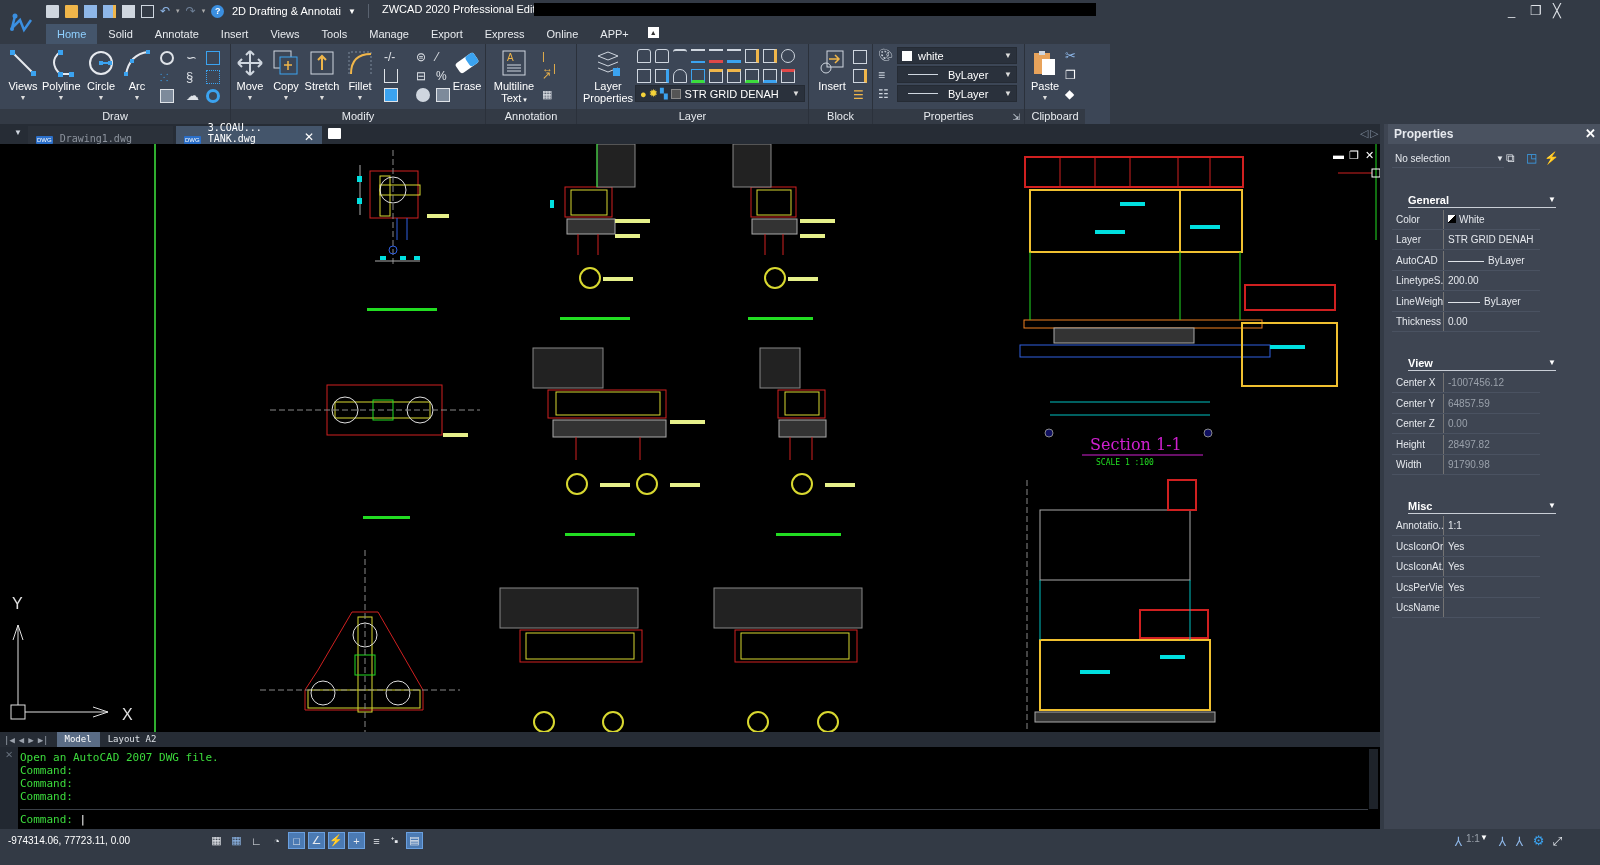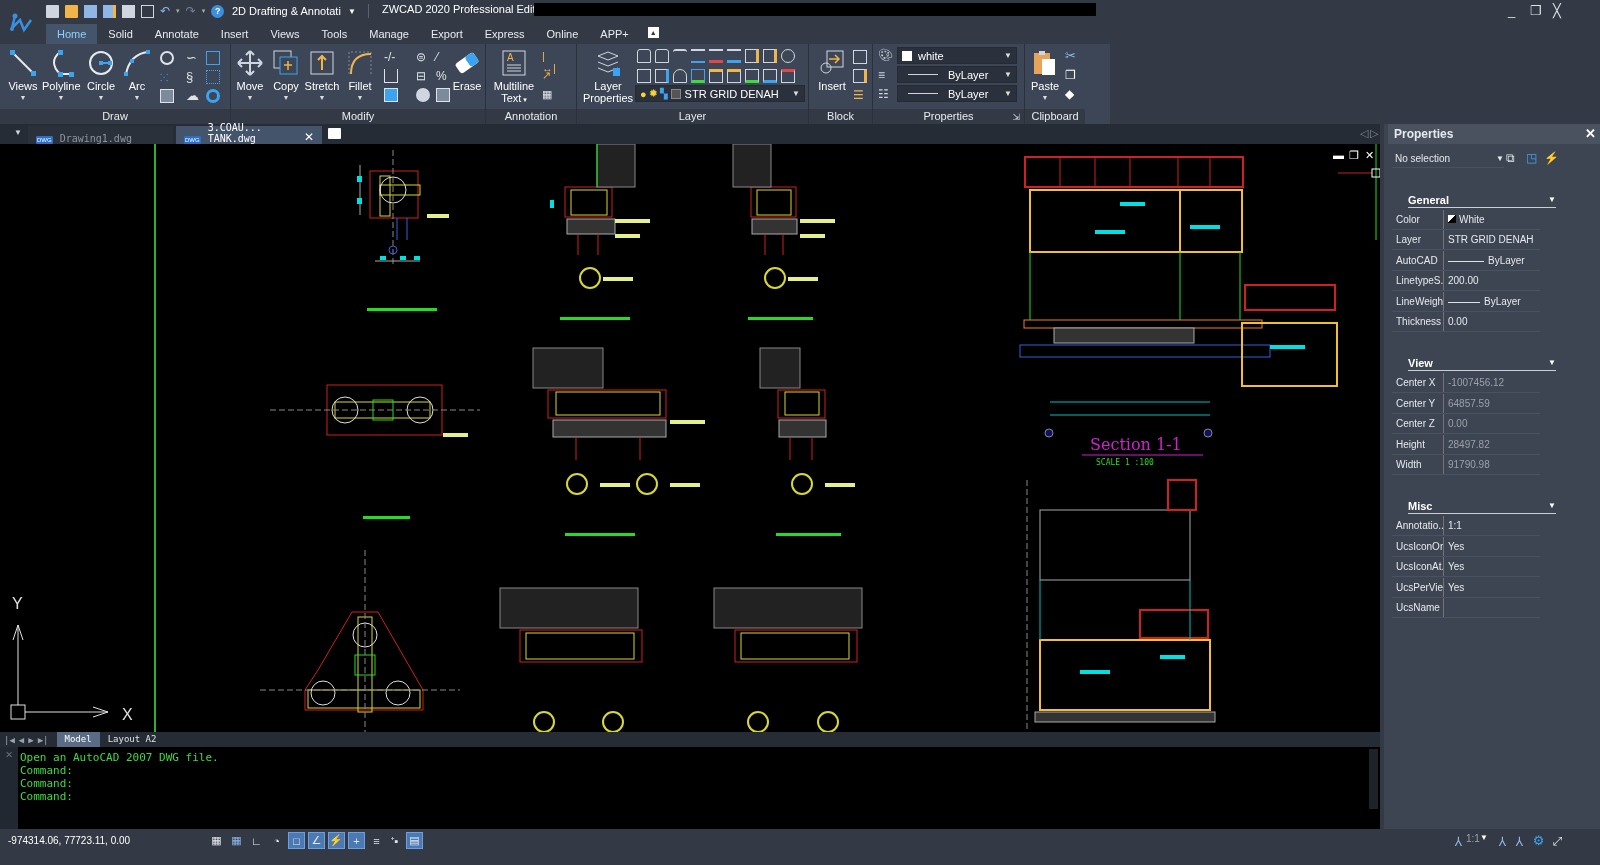--- a/index.html
+++ b/index.html
@@ -513,20 +513,23 @@
 
 <div id="cmd">
   <div class="side">✕</div>
   <div class="hist">
     <div>Open an AutoCAD 2007 DWG file.</div>
     <div>Command:</div>
     <div>Command:</div>
     <div>Command:</div>
   </div>
   <div class="vscroll"></div>
+  <div class="line">
+    <span>Command:</span> <span style="color:#fff">|</span>
+  </div>
 </div>
 
 <div id="statusbar">
   <div id="coords">-974314.06, 77723.11, 0.00</div>
   <span class="sbtn" style="left:208px">▦</span>
   <span class="sbtn" style="left:228px;color:#8eb7e8">▦</span>
   <span class="sbtn" style="left:248px">∟</span>
   <span class="sbtn" style="left:268px">◔</span>
   <span class="sbtn on" style="left:288px">□</span>
   <span class="sbtn on" style="left:308px">∠</span>

